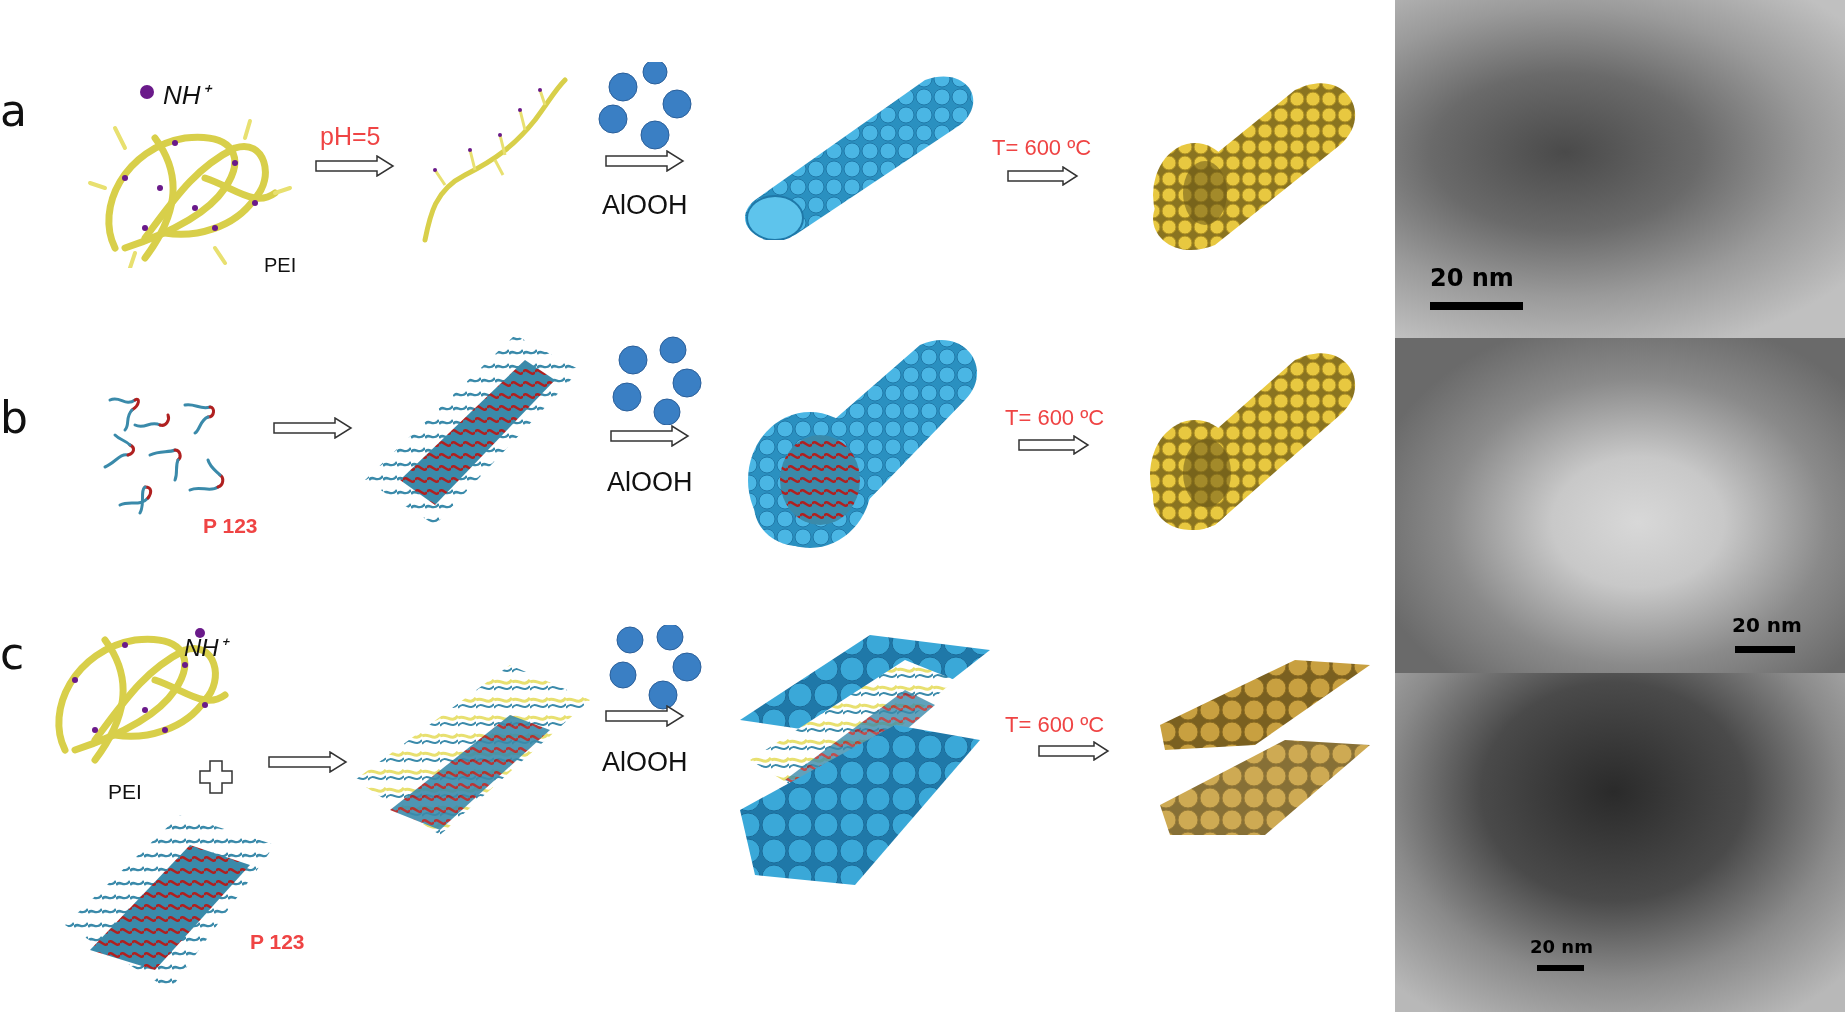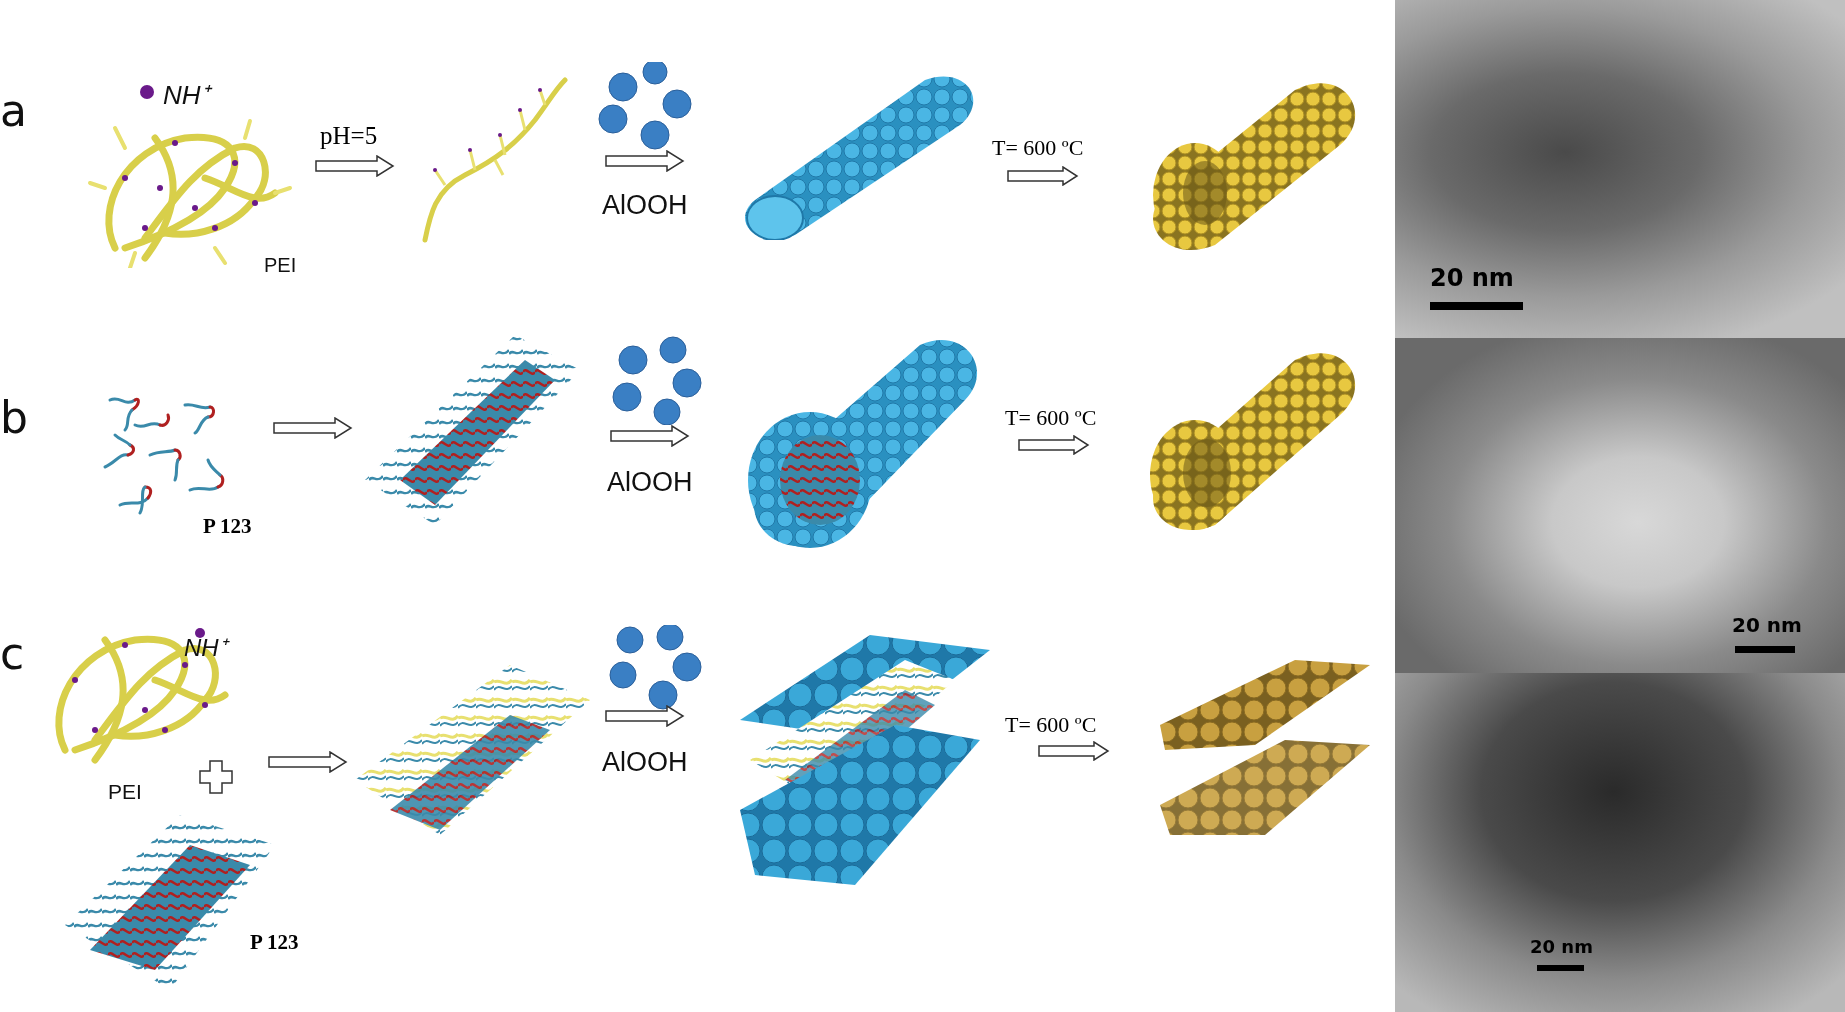--- a/index.html
+++ b/index.html
@@ -1,20 +1,20 @@
 <!DOCTYPE html>
 <html><head>
 <meta charset="utf-8">
 <style>
   html,body{margin:0;padding:0;background:#fff;}
   body{width:1845px;height:1012px;position:relative;overflow:hidden;font-family:"Liberation Sans",sans-serif;}
   .abs{position:absolute;}
   .row-label{font-family:"DejaVu Sans",sans-serif;font-size:44px;color:#111;}
   .txt{font-family:"Liberation Sans",sans-serif;font-weight:normal;color:#111;}
-  .txt-cal{font-family:Liberation Serif, serif;color:#000000;text-align:center;}
+  .txt-cal{font-family:Liberation Sans, sans-serif;color:#ef4444;text-align:center;}
   .arrow{position:absolute;}
   .tem{position:absolute;left:1395px;width:486px;overflow:hidden;}
   .scalebar{position:absolute;background:#000;}
   .sbtxt{position:absolute;font-family:"DejaVu Sans",sans-serif;font-weight:bold;color:#000;}
 </style>
 </head>
 <body>
 
 <div>
   <div class="abs row-label" style="left:0;top:85px;">a</div>

